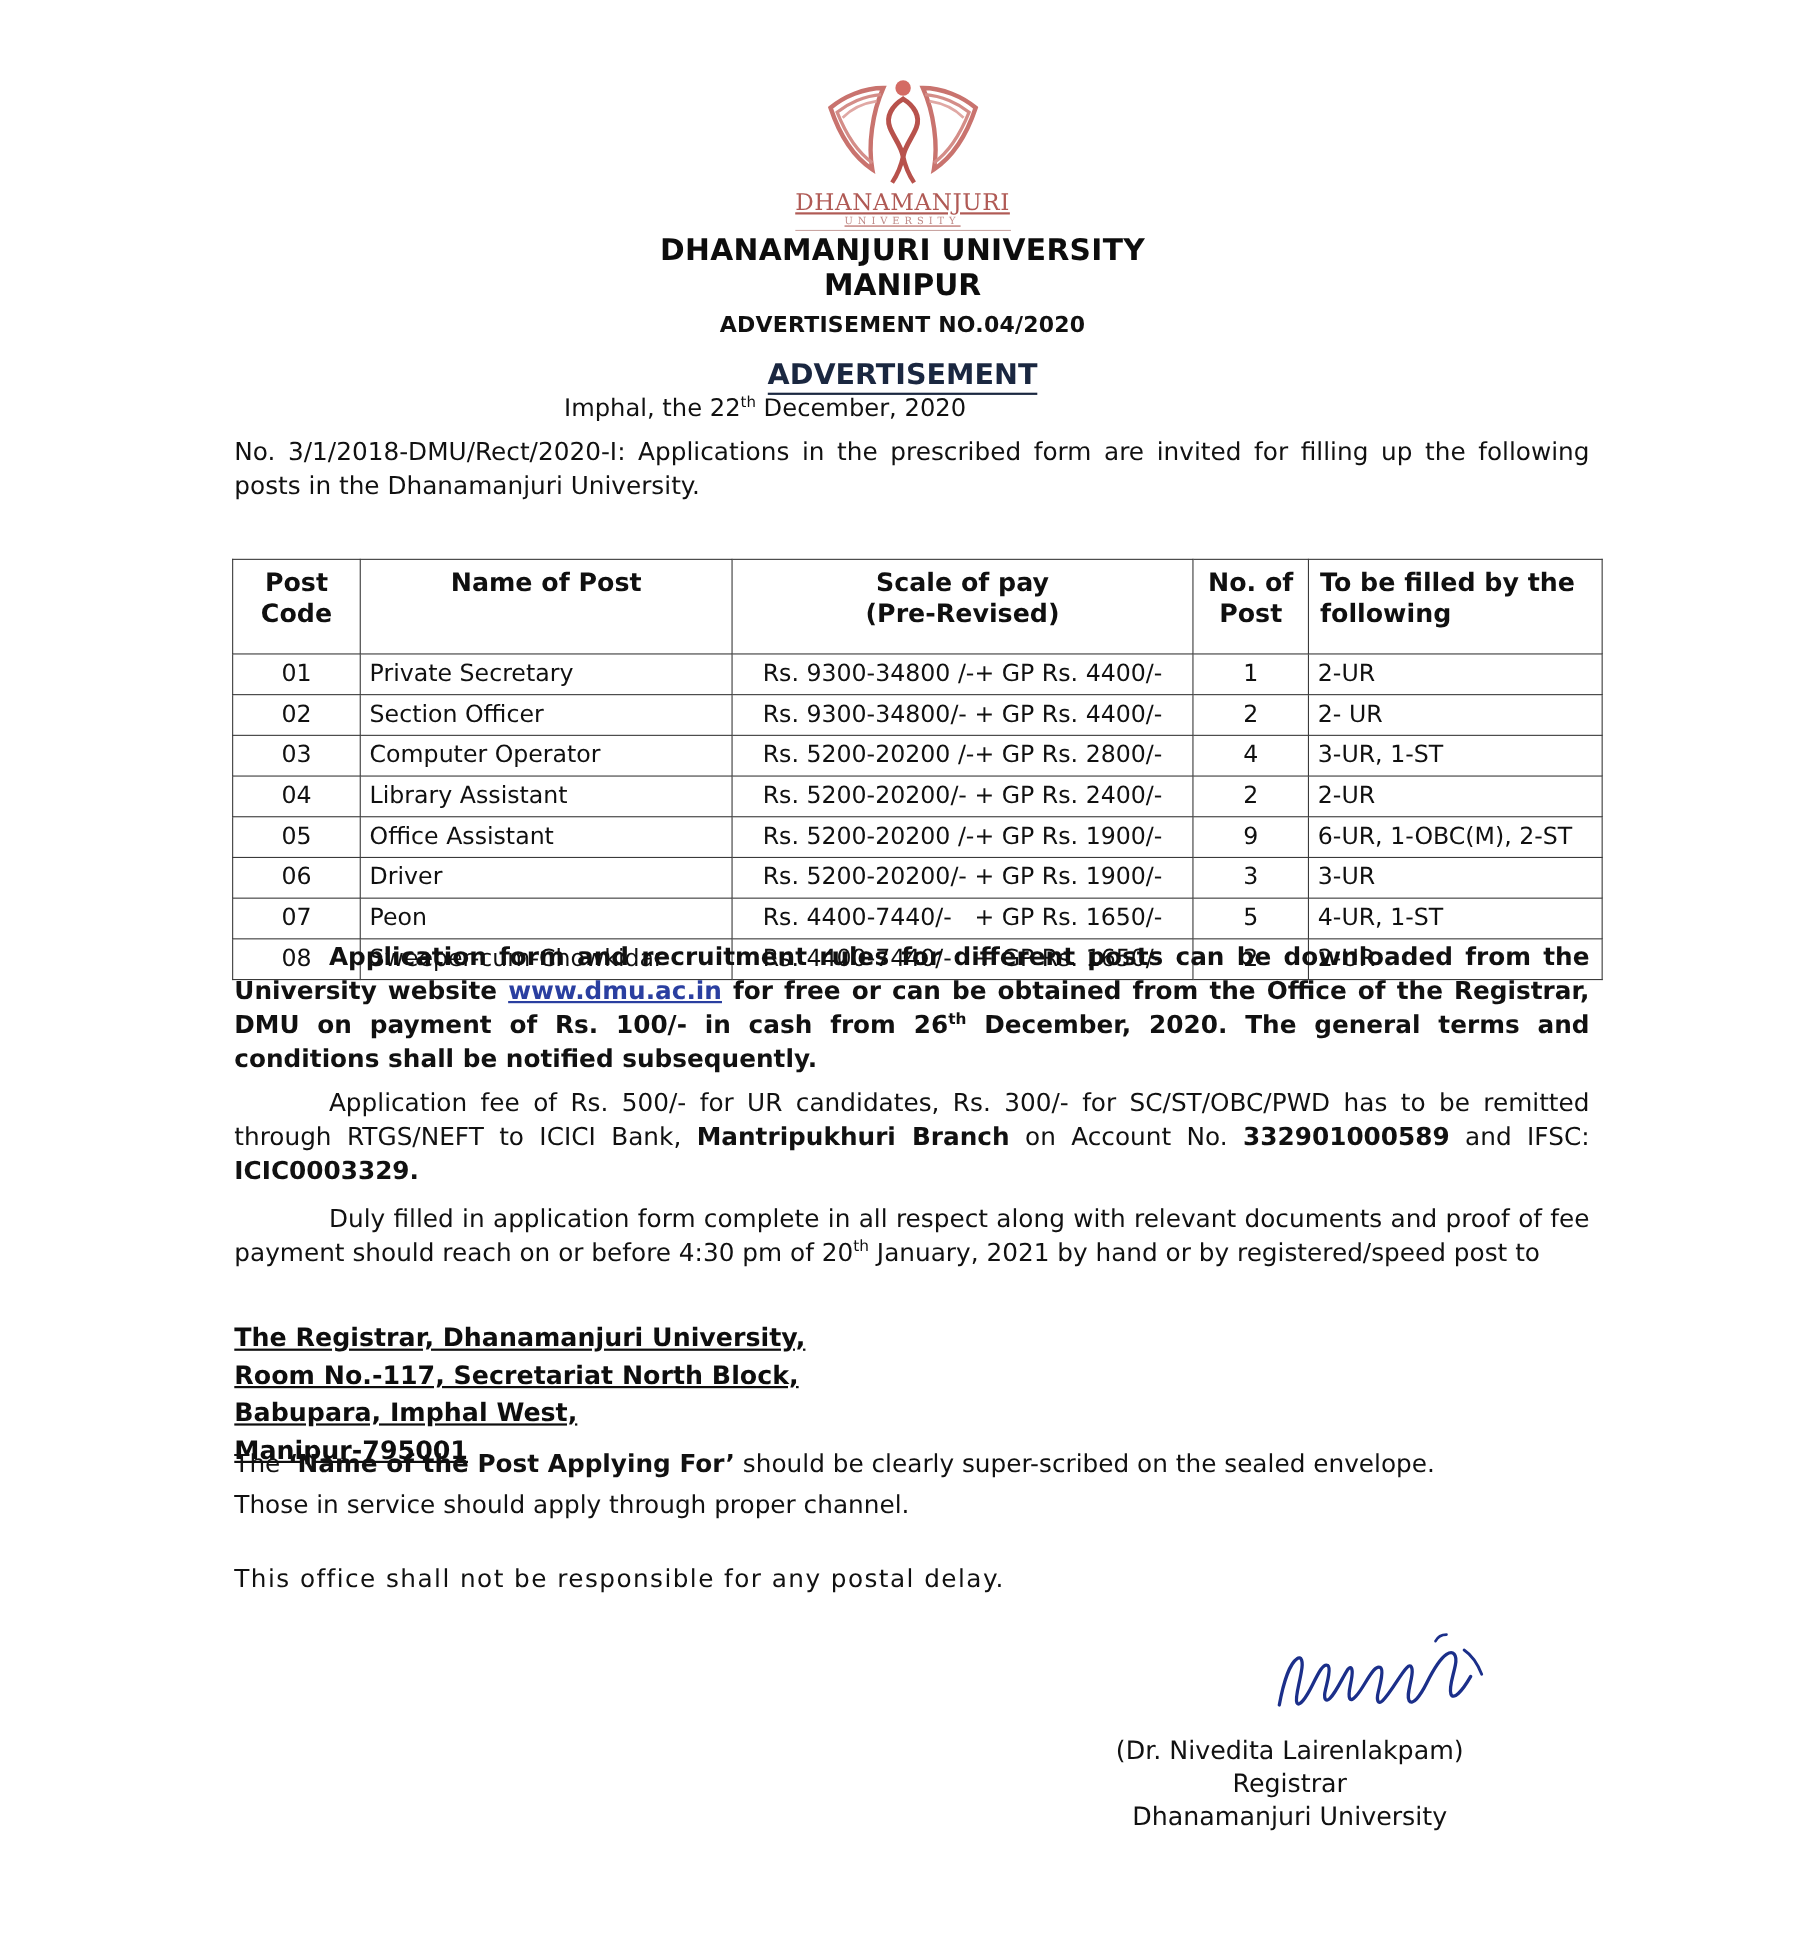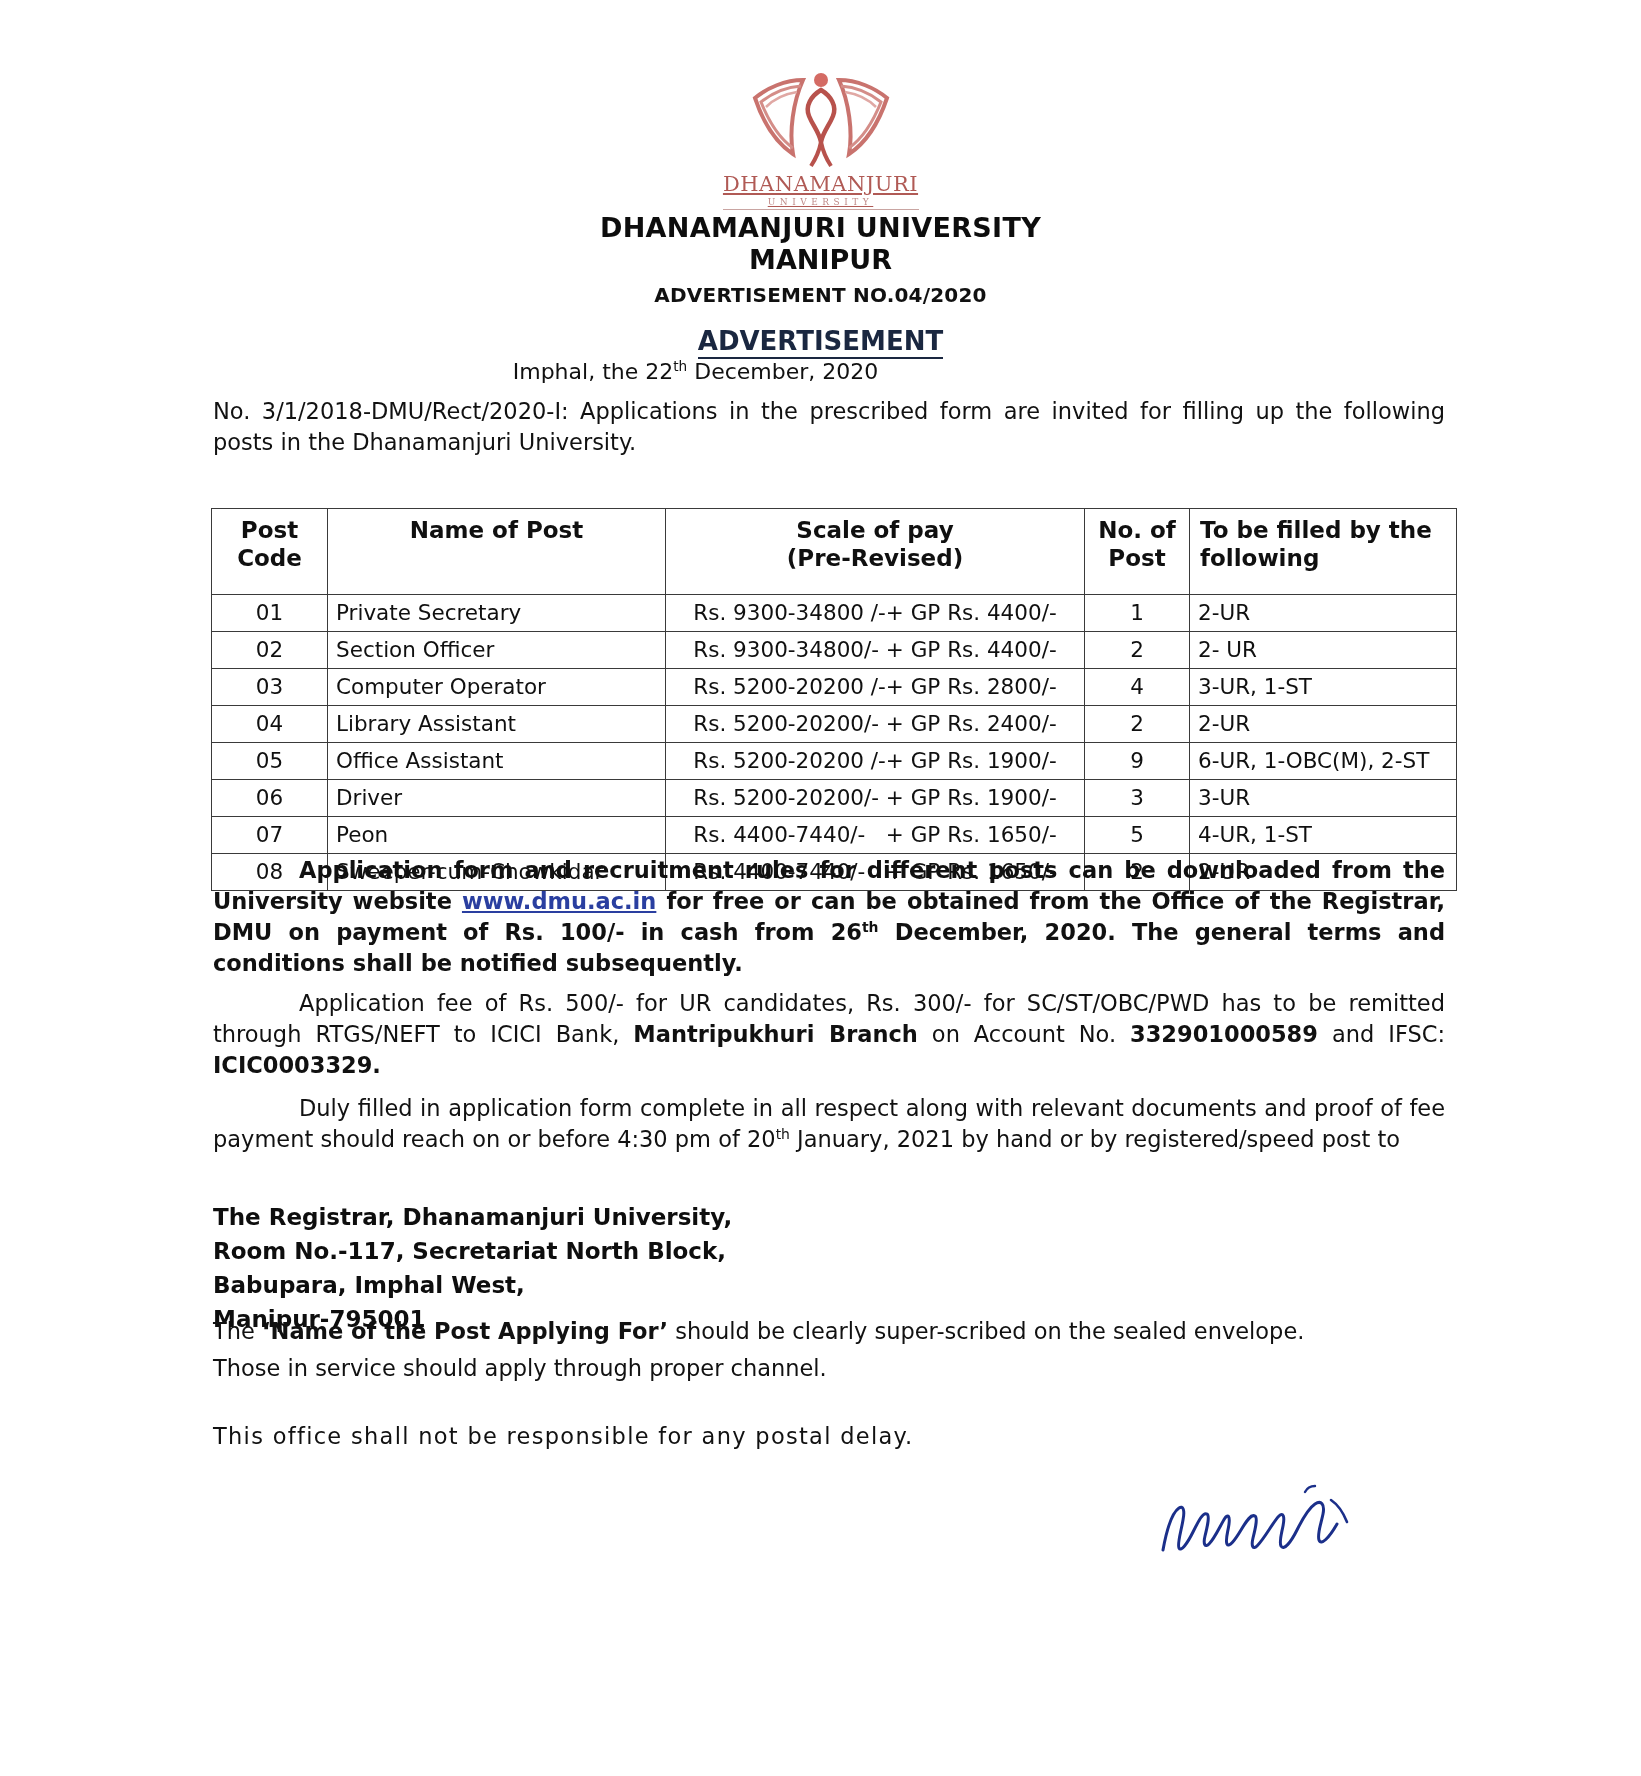--- a/index.html
+++ b/index.html
@@ -183,20 +183,21 @@
   col.w-fill { width: 267px; }
 
   
   .addr {
     position: absolute;
     left: 213px;
     font-weight: bold;
     font-size: 23px;
     line-height: 1.0;
     color: #0e0e0e;
+    text-decoration: underline;
   }
   .note {
     position: absolute;
     left: 213px;
     font-size: 22.5px;
     line-height: 1.0;
     color: #111;
   }
   .note.spaced { letter-spacing: 1.3px; }
 
@@ -358,14 +359,19 @@
   <div class="note" style="top:1357px;">Those in service should apply through proper channel.</div>
   <div class="note" style="top:1320px;"><span>The </span><span class="bold">‘Name of the Post Applying For’</span><span> should be clearly super-scribed on the sealed envelope.</span></div>
   <div class="note spaced" style="top:1425px;">This office shall not be responsible for any postal delay.</div>
 
   <svg class="sig" viewBox="0 0 210 90">
     <path d="M8 72 C12 50 18 34 24 30 C28 27 30 32 28 42 C26 54 22 66 24 70 C26 74 32 66 38 54 C44 42 48 34 52 36 C55 38 52 50 50 58 C48 66 50 70 54 66 C60 60 66 46 70 40 C73 36 75 38 74 46 C73 54 70 62 72 66 C74 70 80 62 86 52 C92 42 96 36 100 38 C103 40 100 52 98 60 C96 68 98 72 102 68 C110 60 118 44 124 38 C128 34 130 38 128 48 C126 58 124 64 126 68 C129 73 136 64 142 52 C148 40 154 30 160 26 C166 22 170 26 168 36 C166 46 162 56 164 62 C166 68 174 60 182 46" fill="none" stroke="#1b2f8a" stroke-width="3" stroke-linecap="round" stroke-linejoin="round"></path>
     <path d="M150 14 C152 10 156 8 160 8" fill="none" stroke="#1b2f8a" stroke-width="2.4" stroke-linecap="round"></path>
     <path d="M176 22 C182 26 188 34 192 44" fill="none" stroke="#1b2f8a" stroke-width="2.6" stroke-linecap="round"></path>
   </svg>
 
+  <div class="sig-name">
+    <div>(Dr. Nivedita Lairenlakpam)</div>
+    <div>Registrar</div>
+    <div>Dhanamanjuri University</div>
+  </div>
 
 </div>
 
 </body></html>

